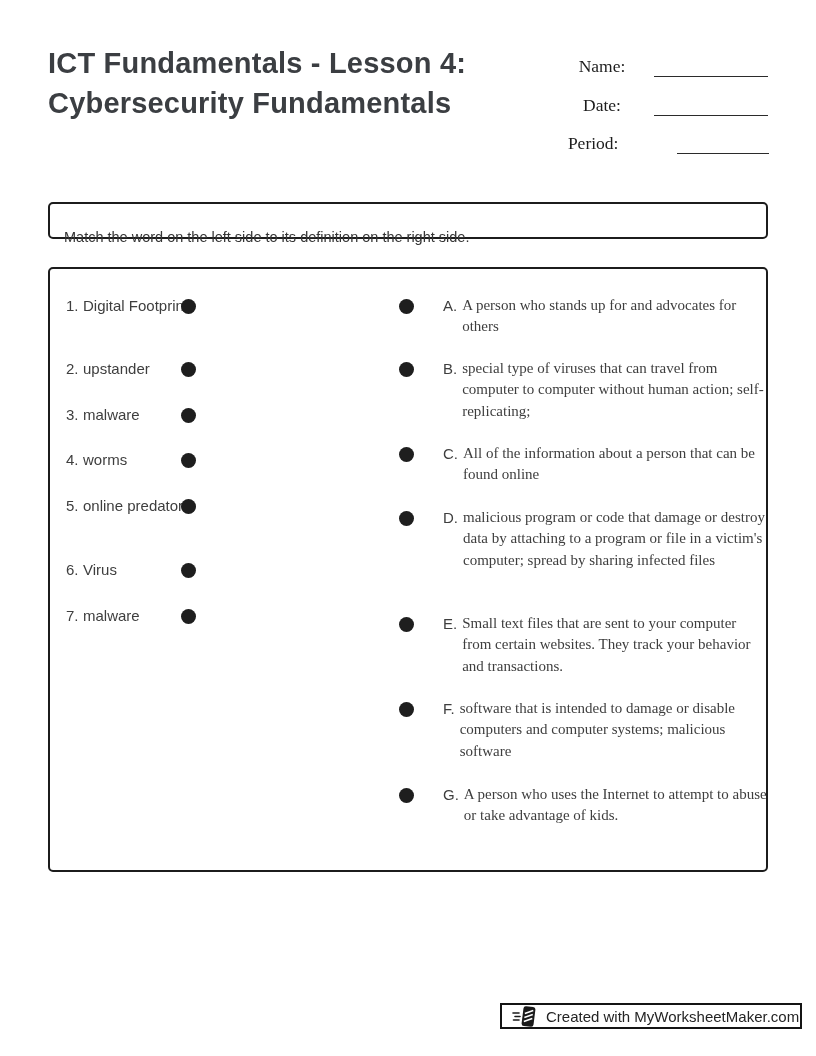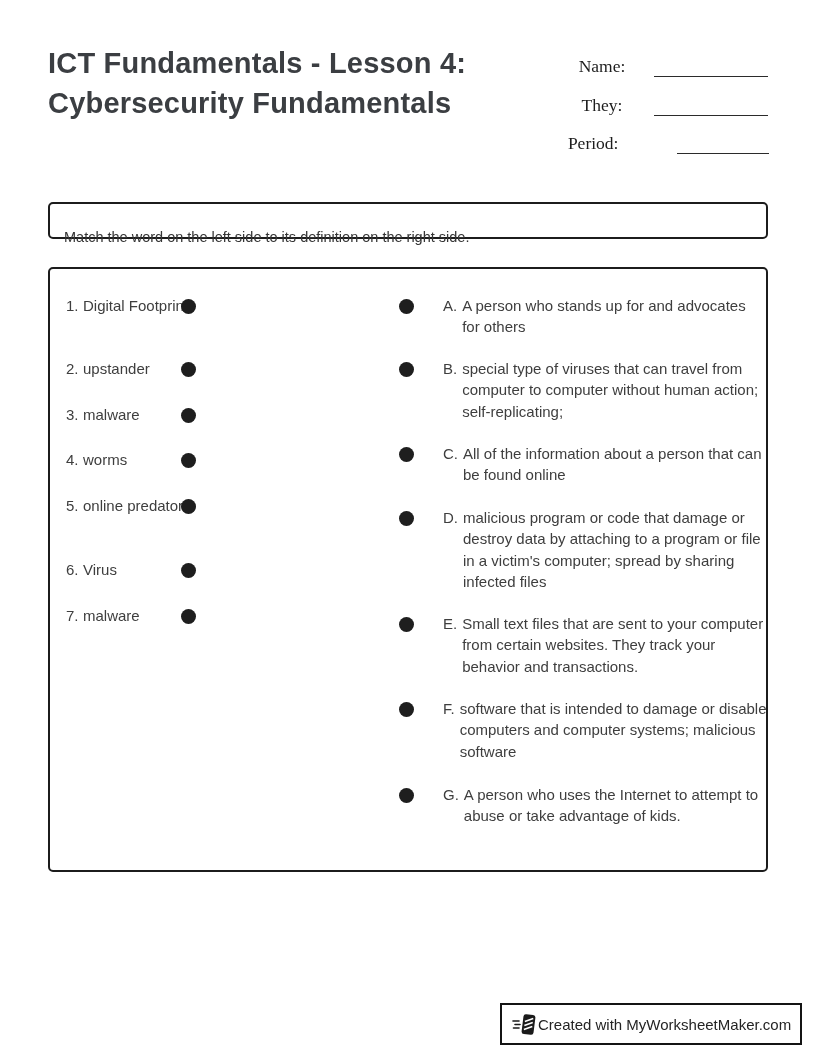--- a/index.html
+++ b/index.html
@@ -66,21 +66,21 @@
   }
   .wdot { left: 131px; }
 
   .def-item { position: absolute; left: 349px; width: 372px; }
   .def-item .dot { left: 0; top: 4px; }
   .def-body {
     display: flex; margin-left: 44px; width: 324px;
     font-size: 15px; line-height: 21.3px; color: #3e3e3e;
   }
   .def-body .letter { flex: none; margin-right: 5px; }
-  .def-body .dtext { flex: 1; }
+  .def-body .dtext { flex: 1; font-family: Liberation Serif, serif; }
 
   
   #w0 { top: 26px; }  #wd0 { top: 30px; }
   #w1 { top: 89px; }  #wd1 { top: 93px; }
   #w2 { top: 135px; } #wd2 { top: 139px; }
   #w3 { top: 180px; } #wd3 { top: 184px; }
   #w4 { top: 226px; } #wd4 { top: 230px; }
   #w5 { top: 290px; } #wd5 { top: 294px; }
   #w6 { top: 336px; } #wd6 { top: 340px; }
 
@@ -88,41 +88,41 @@
   #d1 { top: 89px; }
   #d2 { top: 174px; }
   #d3 { top: 238px; }
   #d4 { top: 344px; }
   #d5 { top: 429px; }
   #d6 { top: 515px; }
 
   
   .footer-box {
     position: absolute; left: 500px; top: 1003px;
-    width: 302px; height: 42px; box-sizing: border-box;
+    width: 302px; height: 26px; box-sizing: border-box;
     border: 2px solid #141414;
-    display: flex; align-items: center; 
+    display: flex; align-items: center; gap: 8px;
     padding: 0 10px;
     background: #fff;
     cursor: pointer;
   }
   .footer-box .credit { font-size: 15px; color: #242424; white-space: nowrap; }
   .logo { flex: none; width: 26px; height: 27px; }
 </style>
 </head>
 <body>
 
 <div class="title">ICT Fundamentals - Lesson 4: Cybersecurity Fundamentals</div>
 
 <div class="hdr-row" id="row-name">
   <span class="lbl">Name:</span>
   <span class="line"></span>
 </div>
 <div class="hdr-row" id="row-date">
-  <span class="lbl">They:</span>
+  <span class="lbl">Date:</span>
   <span class="line"></span>
 </div>
 <div class="hdr-row" id="row-period">
   <span class="lbl">Period:</span>
   <span class="line"></span>
 </div>
 
 <div class="instruction-box">
   <span class="txt">Match the word on the left side to its definition on the right side.</span>
 </div>

